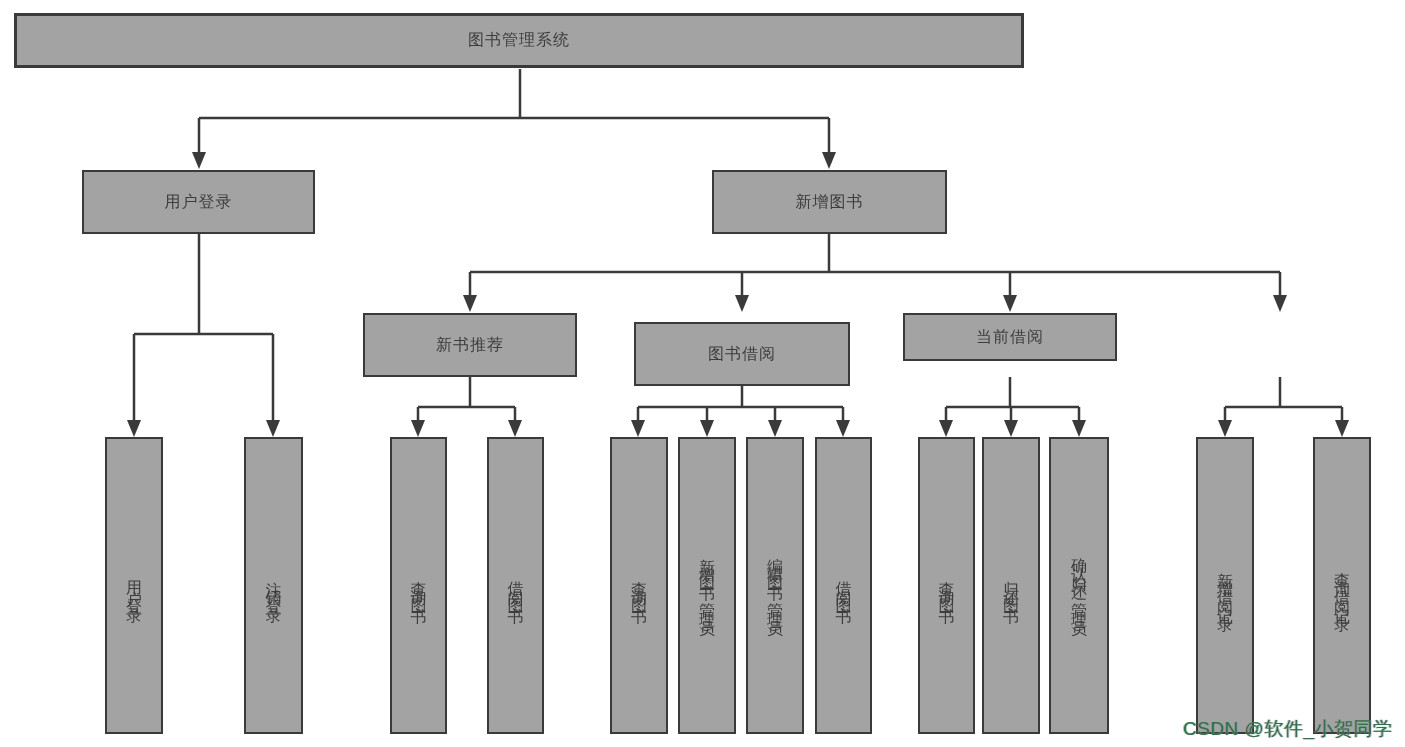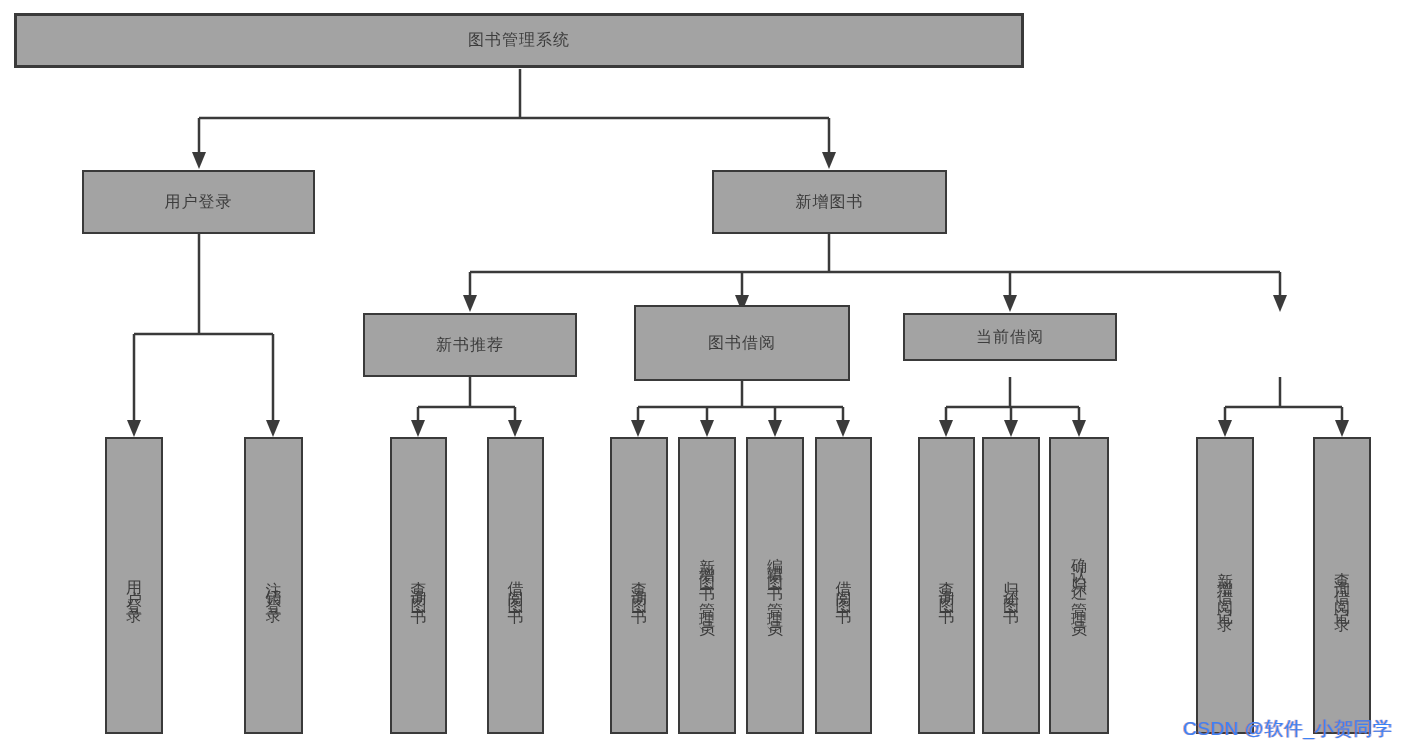--- a/index.html
+++ b/index.html
@@ -27,21 +27,21 @@
     writing-mode:vertical-rl;
     text-orientation:mixed;
     letter-spacing:9px;
     line-height:1;
     white-space:nowrap;
   }
   .watermark {
     position:absolute;
     left:1183px; top:716px;
     font-size:19px;
-    color:#3b82f6;
+    color:#15803d;
     letter-spacing:0.5px;
     white-space:nowrap;
     z-index:5;
     text-shadow:-1px 0 0 rgba(226,96,96,0.55), 1px 0 0 rgba(110,135,230,0.55);
   }
 </style>
 </head>
 <body>
 
 <div class="stage">
@@ -86,21 +86,21 @@
   <div class="box" style="left:82px;top:170px;width:233px;height:64px">
     <span>用户登录</span>
   </div>
   <div class="box" style="left:712px;top:170px;width:235px;height:64px">
     <span>新增图书</span>
   </div>
 
   <div class="box" style="left:363px;top:313px;width:214px;height:64px">
     <span>新书推荐</span>
   </div>
-  <div class="box" style="left:634px;top:305px;width:216px;height:76px">
+  <div class="box" style="left:634px;top:322px;width:216px;height:64px">
     <span>图书借阅</span>
   </div>
   <div class="box" style="left:903px;top:313px;width:214px;height:48px">
     <span>当前借阅</span>
   </div>
 
   <div class="box vbox" style="left:105px;top:437px;width:58px;height:297px">
     <span>用户登录</span>
   </div>
   <div class="box vbox" style="left:244px;top:437px;width:59px;height:297px">

